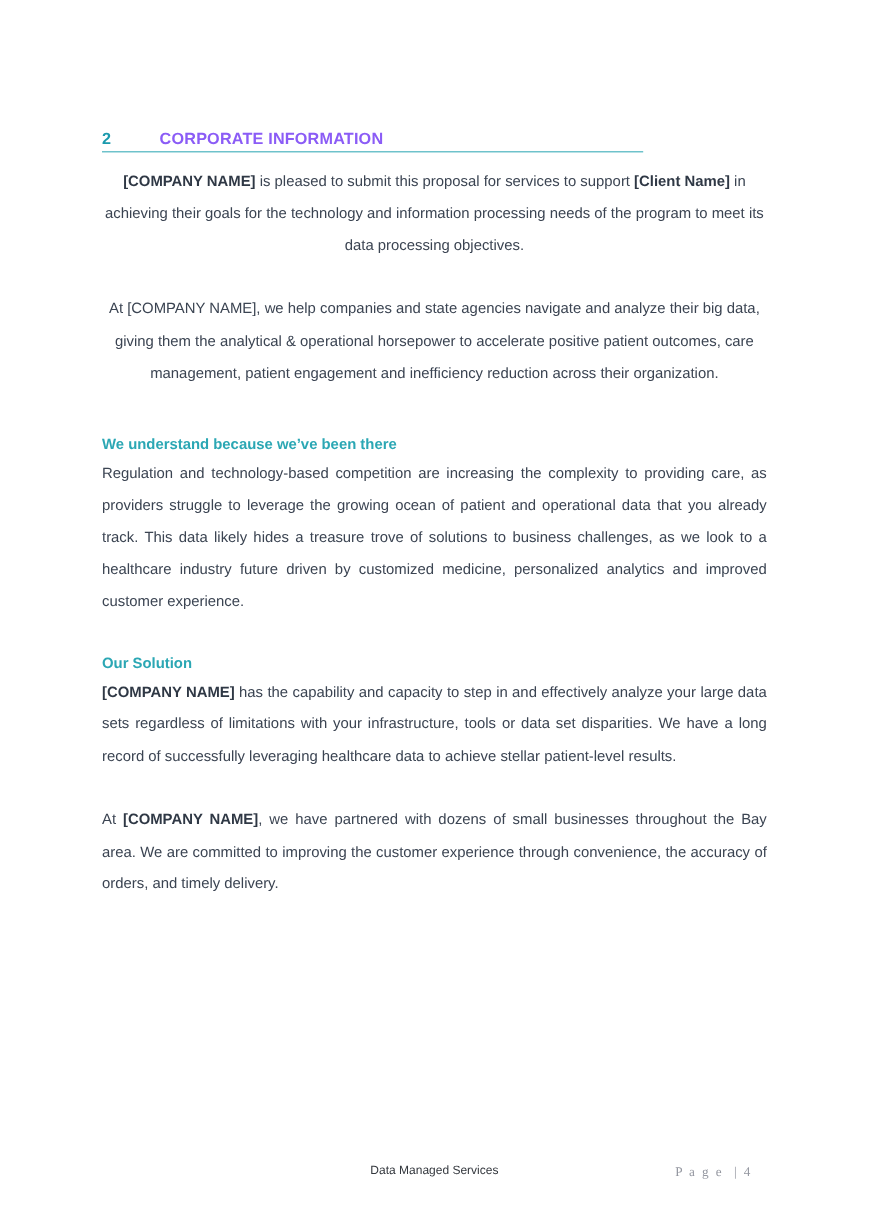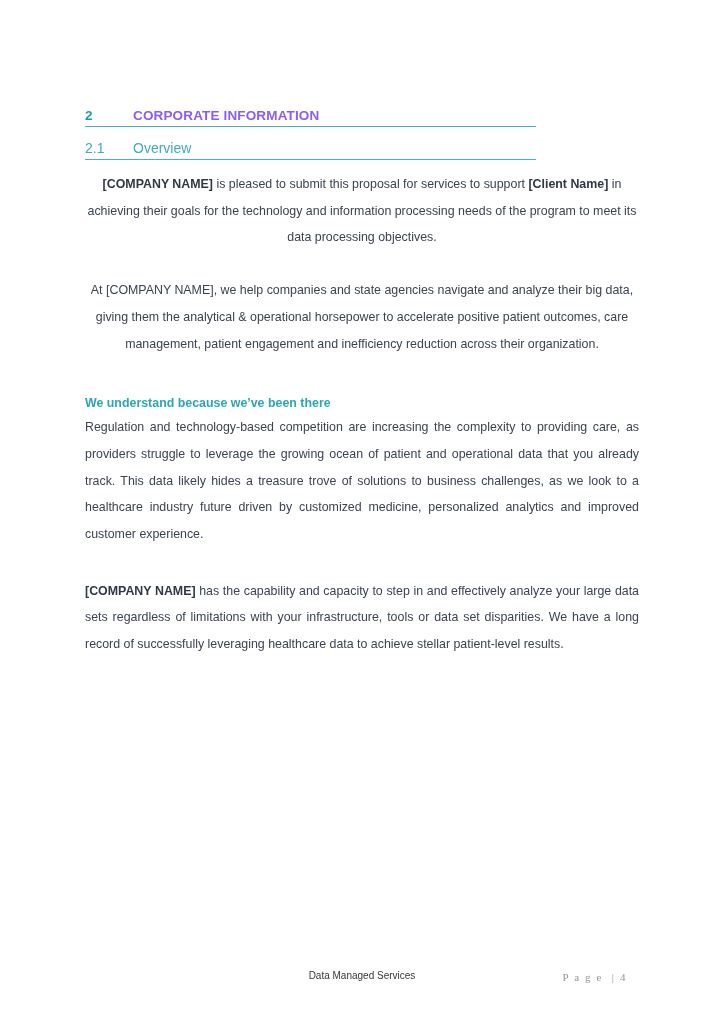--- a/index.html
+++ b/index.html
@@ -136,44 +136,42 @@
 
 <div class="page">
 
   <div class="content">
 
     <div class="h1-row">
       <span class="h1-num">2</span>
       <span class="h1-text">CORPORATE INFORMATION</span>
     </div>
 
-    <div class="h2-row">
-      <span class="h2-num">2.1</span>
-      <span class="h2-text">Overview</span>
-    </div>
 
     <div class="gap-xs"></div>
 
     <p class="para left"><b>[COMPANY NAME]</b><span> is pleased to submit this proposal for services to support </span><b>[Client Name]</b><span> in achieving their goals for the technology and information processing needs of the program to meet its data processing objectives.</span></p>
 
     <div class="gap-sm"></div>
 
     <p class="para left">At [COMPANY NAME], we help companies and state agencies navigate and analyze their big data, giving them the analytical &amp; operational horsepower to accelerate positive patient outcomes, care management, patient engagement and inefficiency reduction across their organization.</p>
 
     <div class="gap-lg"></div>
 
     <p class="subhead">We understand because we’ve been there</p>
     <p class="para just">Regulation and technology-based competition are increasing the complexity to providing care, as providers struggle to leverage the growing ocean of patient and operational data that you already track. This data likely hides a treasure trove of solutions to business challenges, as we look to a healthcare industry future driven by customized medicine, personalized analytics and improved customer experience.</p>
 
     <div class="gap-md"></div>
 
+    <p class="subhead">Our Solution</p>
     <p class="para just"><b>[COMPANY NAME]</b><span> has the capability and capacity to step in and effectively analyze your large data sets regardless of limitations with your infrastructure, tools or data set disparities. We have a long record of successfully leveraging healthcare data to achieve stellar patient-level results.</span></p>
 
     <div class="gap-sm"></div>
 
+    <p class="para just"><span>At </span><b>[COMPANY NAME]</b><span>, we have partnered with dozens of small businesses throughout the Bay area. We are committed to improving the customer experience through convenience, the accuracy of orders, and timely delivery.</span></p>
 
   </div>
 
   <div class="footer">
     <div class="footer-center">Data Managed Services</div>
     <div class="footer-right">P a g e  | 4</div>
   </div>
 
 </div>
 

